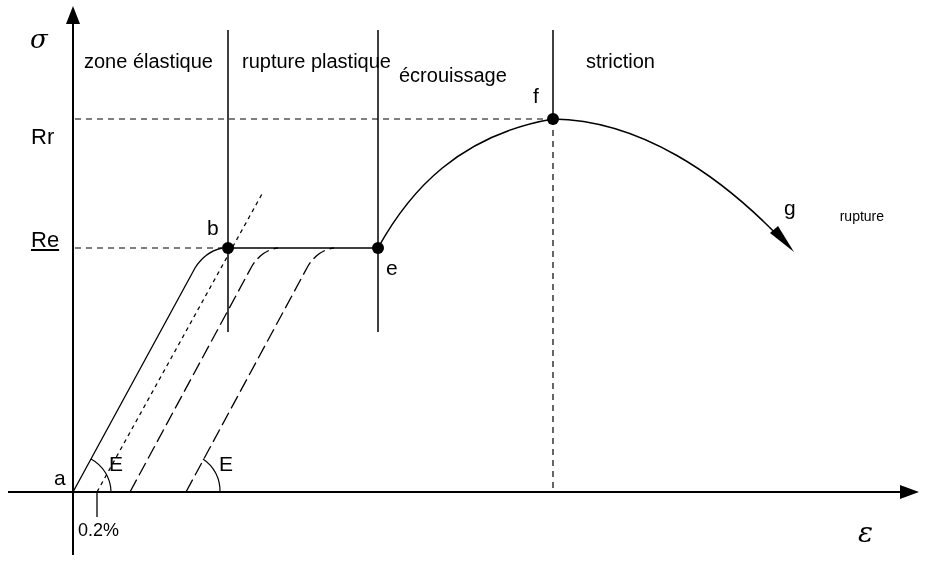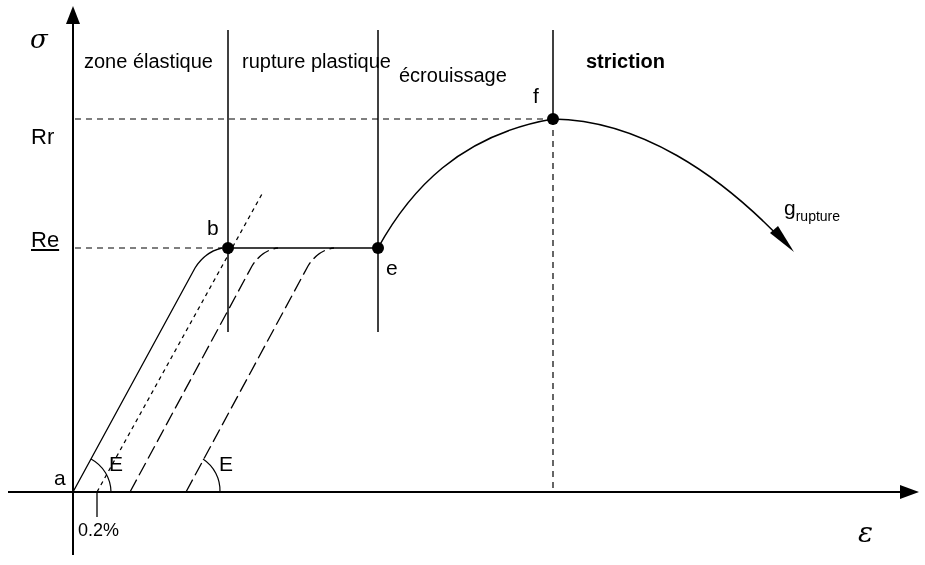--- a/index.html
+++ b/index.html
@@ -3,21 +3,21 @@
   <meta charset="utf-8">
   <style>
     html, body { margin: 0; padding: 0; background: #ffffff; }
     body { width: 925px; height: 565px; position: relative; overflow: hidden; font-family: "Liberation Sans", sans-serif; color: #000; }
     svg { position: absolute; left: 0; top: 0; }
     .zone-label { position: absolute; font-size: 20px; white-space: nowrap; text-align: right; }
     .axis-label { position: absolute; font-size: 22px; white-space: nowrap; }
     .pt-label { position: absolute; font-size: 21px; font-weight: normal; }
     .small-label { position: absolute; font-size: 18px; }
     .e-label { position: absolute; font-size: 21px; }
-    .sub { font-size: 14px; position: relative; top: 6px; }
+    .sub { font-size: 14px; position: relative; top: 6px; margin-left: 44px; }
   </style>
 </head>
 <body>
 
 <svg width="925" height="565" viewBox="0 0 925 565">
   <defs>
     <marker id="arrowHead" markerWidth="10" markerHeight="10" refX="8" refY="5" orient="auto" markerUnits="userSpaceOnUse">
       <path d="M0,0 L10,5 L0,10 Z" fill="#000"></path>
     </marker>
   </defs>
@@ -62,21 +62,21 @@
   <circle cx="378" cy="248" r="6" fill="#000"></circle>
   <circle cx="553" cy="119" r="6" fill="#000"></circle>
 </svg>
 
 <div class="axis-label" style="left:30px; top:24px; font-size:26px; font-family:'DejaVu Serif', serif; font-style:italic;">σ</div>
 <div class="axis-label" style="left:858px; top:516px; font-size:28px; font-family:'DejaVu Serif', serif; font-style:italic;">ε</div>
 
 <div class="zone-label" style="left:84px; top:50px;">zone élastique</div>
 <div class="zone-label" style="left:242px; top:50px;">rupture plastique</div>
 <div class="zone-label" style="left:399px; top:64px;">écrouissage</div>
-<div class="zone-label" style="left:586px; top:50px;font-weight:bold;">striction</div>
+<div class="zone-label" style="left:586px; top:50px;">striction</div>
 
 <div class="axis-label" style="left:31px; top:124px;">Rr</div>
 <div class="axis-label" style="left:31px; top:227px;text-decoration:underline;">Re</div>
 
 <div class="pt-label" style="left:54px; top:466px;">a</div>
 <div class="pt-label" style="left:207px; top:216px;">b</div>
 <div class="pt-label" style="left:386px; top:256px;">e</div>
 <div class="pt-label" style="left:533px; top:84px;">f</div>
 <div class="pt-label" style="left:784px; top:196px;"><span>g</span><span class="sub">rupture</span></div>
 

